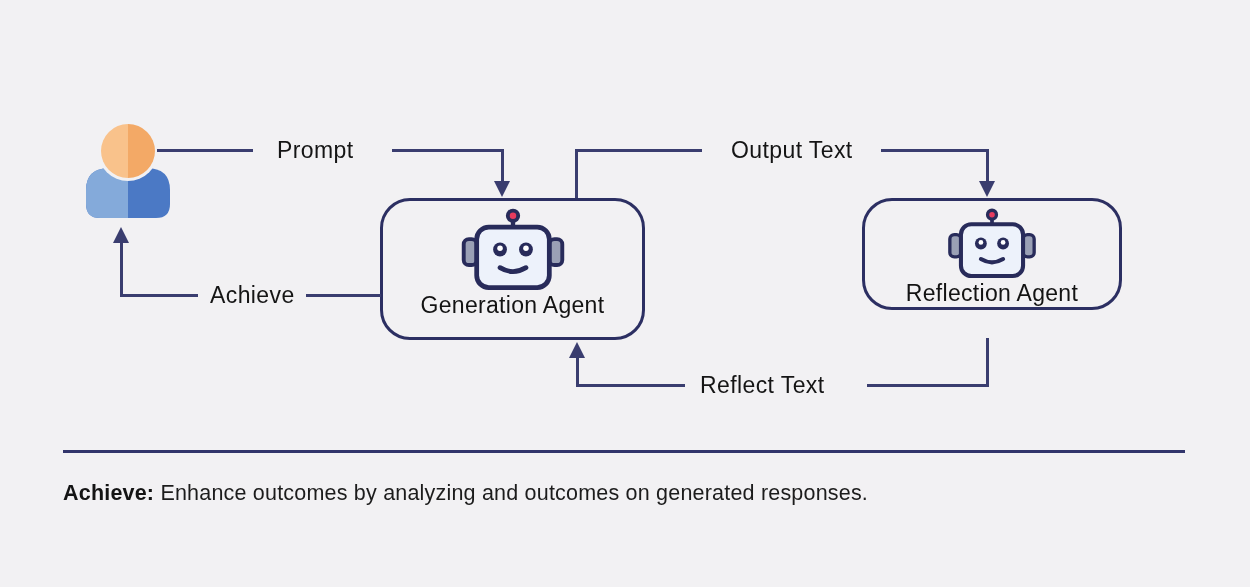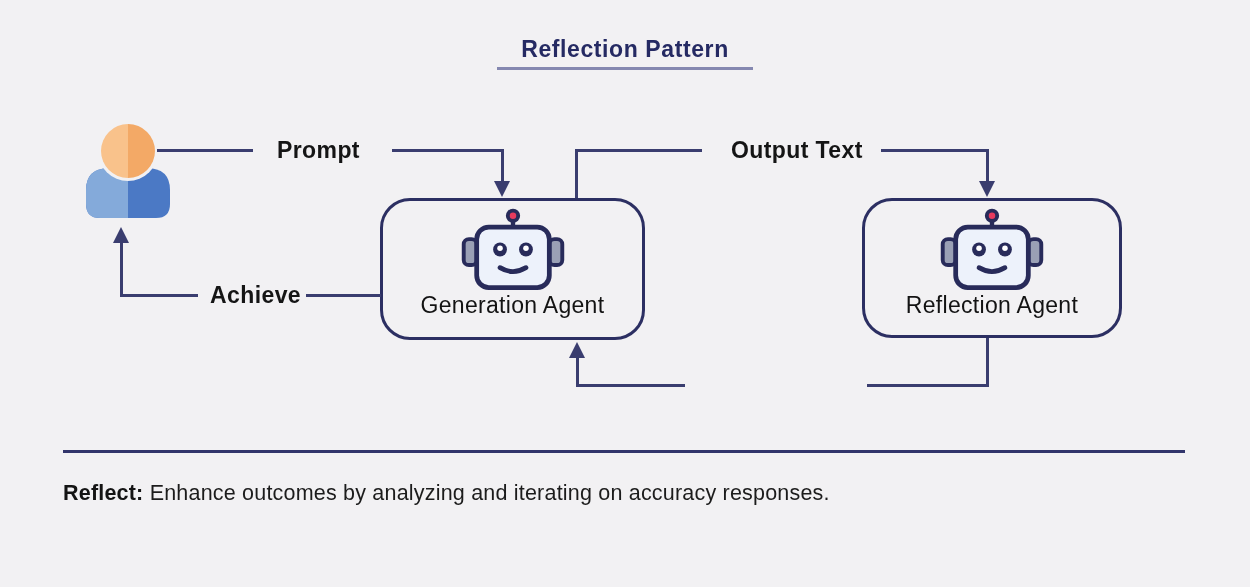--- a/index.html
+++ b/index.html
@@ -26,65 +26,61 @@
   }
   
   .agent-box{
     position:absolute;
     border:3px solid #2c2f62;border-radius:30px;
     display:flex;flex-direction:column;align-items:center;
     padding-top:7px;box-sizing:border-box;
     background:transparent;
   }
   .agent-box.gen{left:380px;top:198px;width:265px;height:142px;}
-  .agent-box.ref{left:862px;top:198px;width:260px;height:140px;}
+  .agent-box.ref{left:862px;top:198px;width:260px;height:112px;}
   .agent-label{
     font-size:23px;color:#131313;letter-spacing:.3px;
     margin-top:1px;white-space:nowrap;
   }
   
   .line{position:absolute;background:#3a3d6f;}
   .h{height:3px;}
   .v{width:3px;}
   .arrow{position:absolute;width:0;height:0;}
   .arrow.down{
     border-left:8.5px solid transparent;border-right:8.5px solid transparent;
     border-top:16px solid #3a3d6f;
   }
   .arrow.up{
     border-left:8.5px solid transparent;border-right:8.5px solid transparent;
     border-bottom:16px solid #3a3d6f;
   }
   .edge-label{
     position:absolute;
-    font-size:23px;font-weight:700;color:#151515;
+    font-size:23px;font-weight:400;color:#151515;
     letter-spacing:.4px;line-height:1;white-space:nowrap;
   }
   
   .person-icon{position:absolute;left:84px;top:122px;}
   
   .divider{position:absolute;left:63px;top:450px;width:1122px;height:3px;background:#32356b;}
   .footer-line{
     position:absolute;left:63px;
     font-size:21.5px;color:#1c1c1c;letter-spacing:.2px;line-height:1.25;
     white-space:nowrap;
   }
   .footer-line b{font-weight:700;color:#141414;}
   .fl1{top:480px;}
   .fl2{top:513px;}
 </style>
 </head>
 <body>
 
 <div class="canvas">
 
-  <div class="title-wrap">
-    <div class="title">Reflection Pattern</div>
-    <div class="title-underline"></div>
-  </div>
 
   <svg class="person-icon" width="88" height="100" viewBox="0 0 88 100">
     <defs>
       <clipPath id="leftHalf">
           <rect x="0" y="0" width="44" height="100"></rect>
         </clipPath>
     </defs>
 
     <path d="M 16,96 Q 2,96 2,82 L 2,68 Q 2,46 26,46 L 62,46 Q 86,46 86,68 L 86,82 Q 86,96 72,96 Z" fill="#4b79c5"></path>
     <path d="M 16,96 Q 2,96 2,82 L 2,68 Q 2,46 26,46 L 62,46 Q 86,46 86,68 L 86,82 Q 86,96 72,96 Z" fill="#84aada" clip-path="url(#leftHalf)"></path>
@@ -135,30 +131,31 @@
 
   <div class="line v" style="left:575px;top:150px;height:48px;"></div>
   <div class="line h" style="left:575px;top:149px;width:127px;"></div>
   <span class="edge-label" style="left:711px;top:139px;margin-left:20px;">Output Text</span>
   <div class="line h" style="left:881px;top:149px;width:108px;"></div>
   <div class="line v" style="left:986px;top:149px;height:34px;"></div>
   <div class="arrow down" style="left:979px;top:181px;"></div>
 
   <div class="line v" style="left:986px;top:338px;height:49px;"></div>
   <div class="line h" style="left:867px;top:384px;width:122px;"></div>
+  <span class="edge-label" style="left:700px;top:374px;">Reflect Text</span>
   <div class="line h" style="left:577px;top:384px;width:108px;"></div>
   <div class="line v" style="left:576px;top:356px;height:31px;"></div>
   <div class="arrow up" style="left:569px;top:342px;"></div>
 
   <div class="line h" style="left:306px;top:294px;width:75px;"></div>
   <span class="edge-label" style="left:210px;top:284px;">Achieve</span>
   <div class="line h" style="left:120px;top:294px;width:78px;"></div>
   <div class="line v" style="left:120px;top:243px;height:54px;"></div>
   <div class="arrow up" style="left:113px;top:227px;"></div>
 
   <div class="divider"></div>
 
   <div class="footer-line fl1">
-    <b>Reflect:</b>
-    <span>Enhance outcomes by analyzing and iterating on accuracy responses.</span>
+    <b>Achieve:</b>
+    <span>Enhance outcomes by analyzing and outcomes on generated responses.</span>
   </div>
 
 </div>
 
 </body></html>

